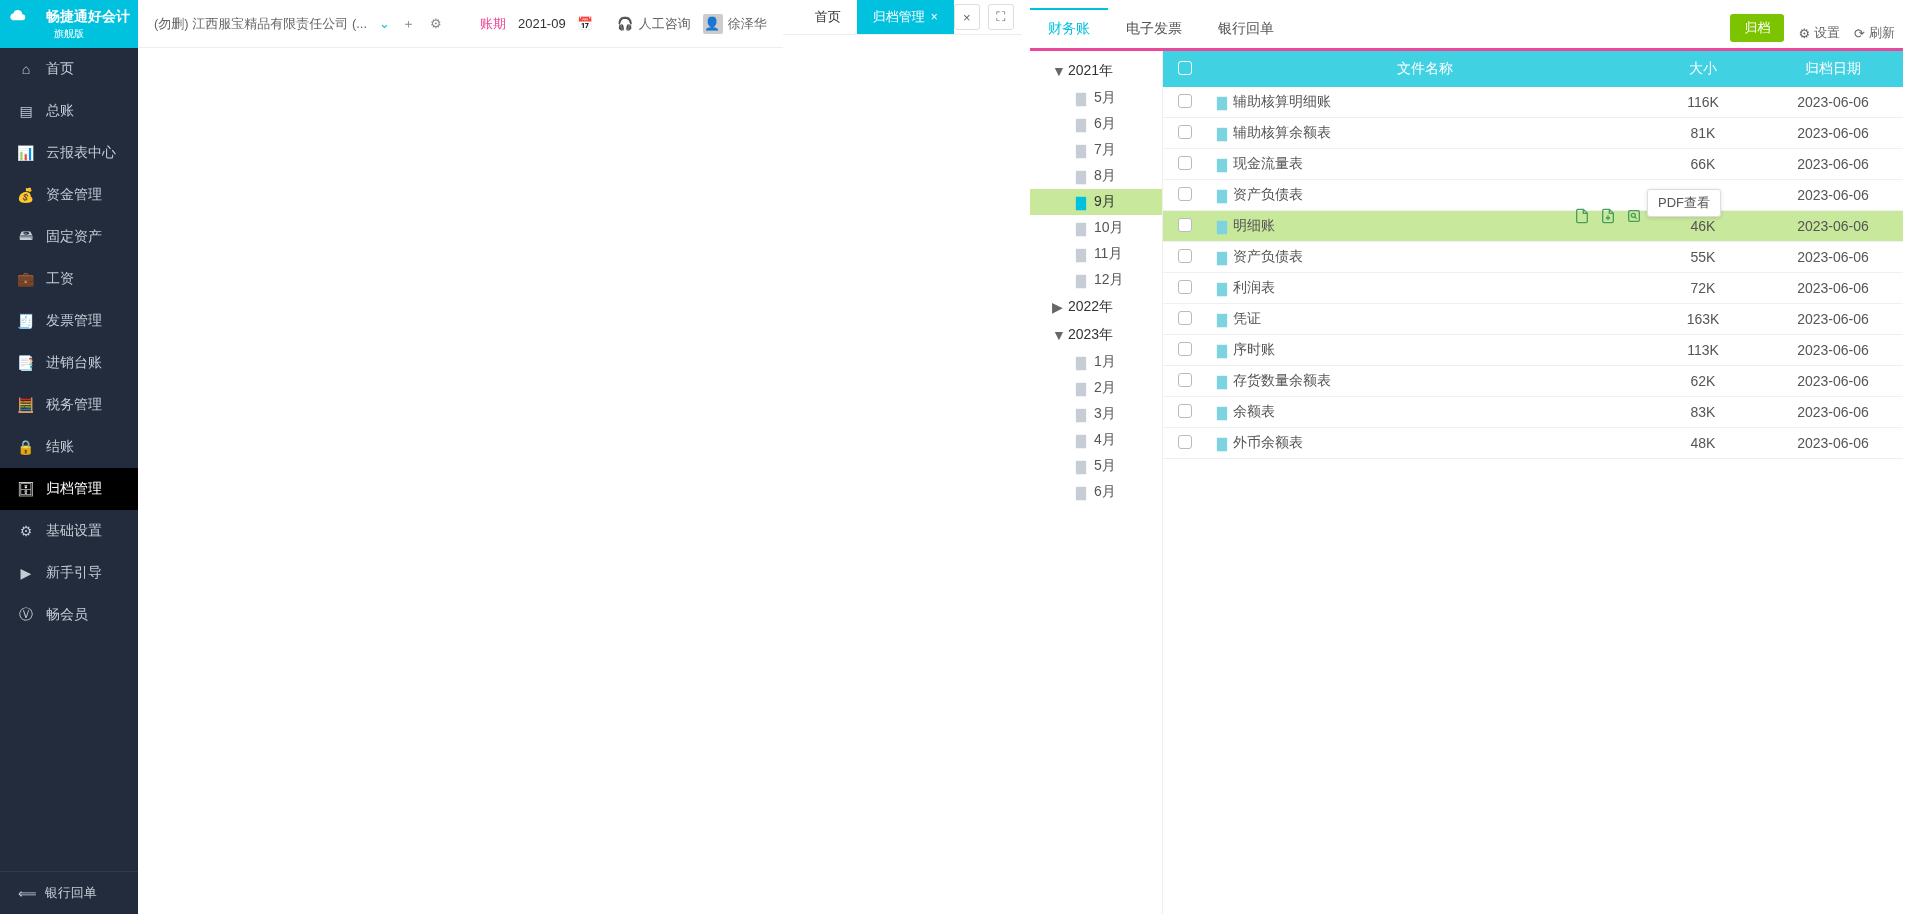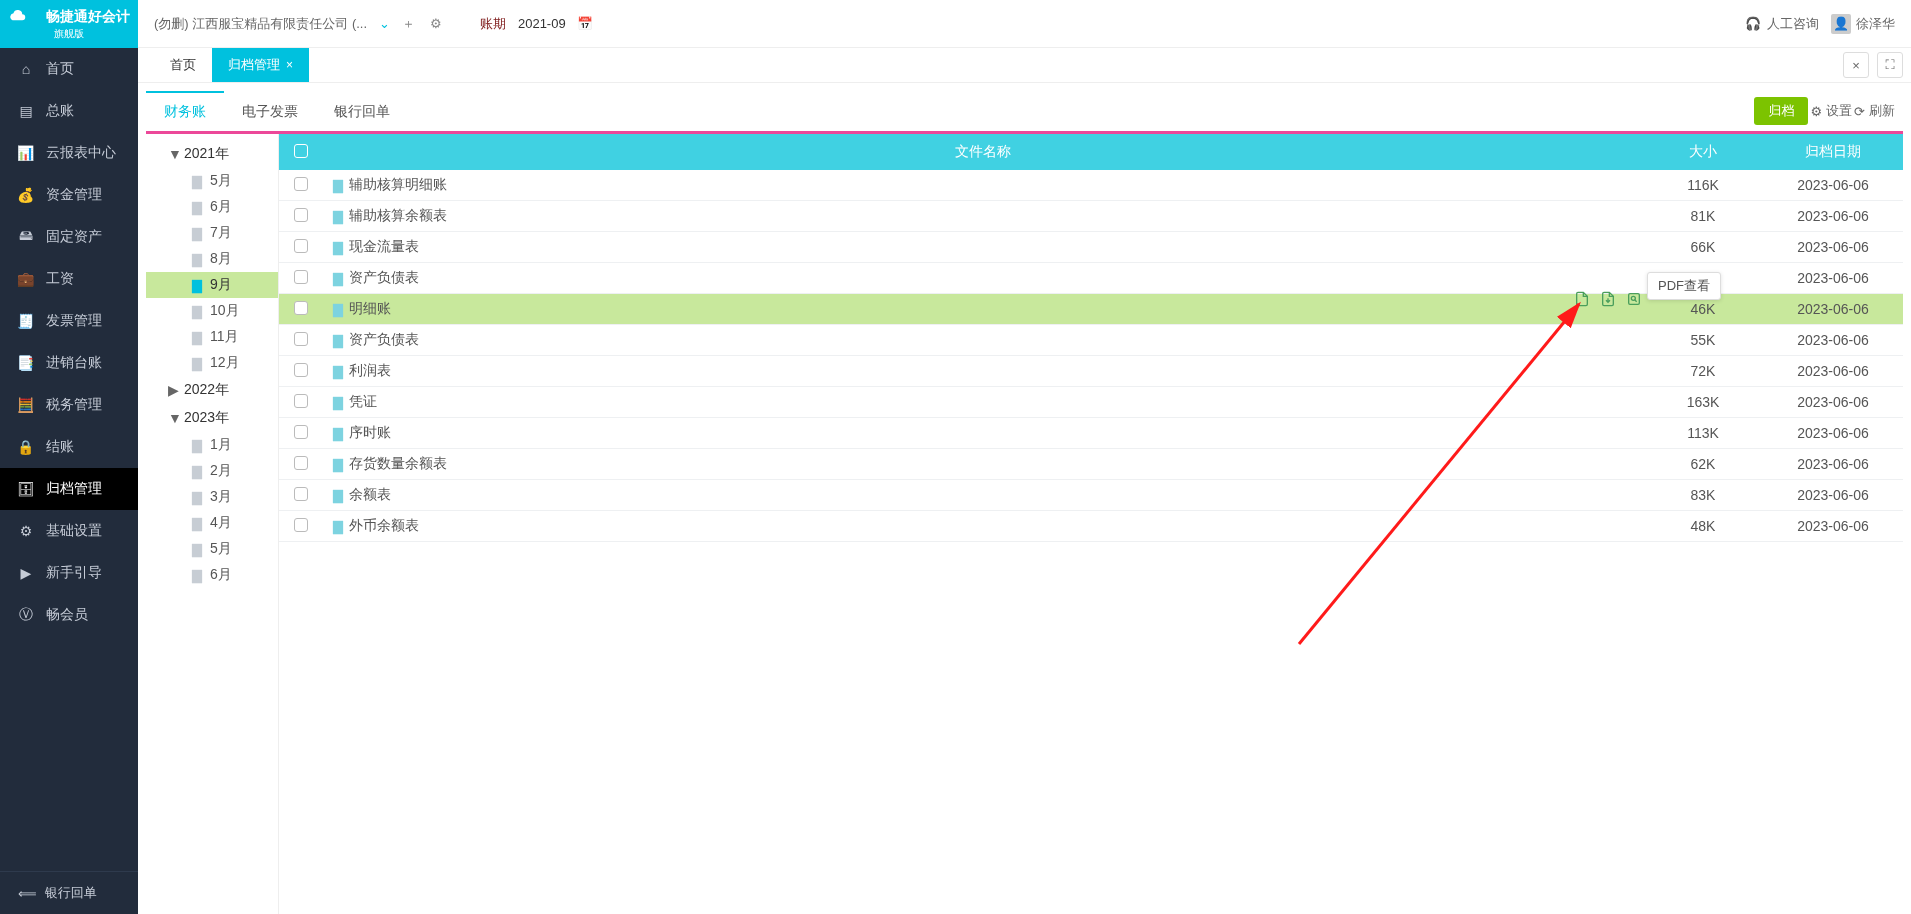--- a/index.html
+++ b/index.html
@@ -12,27 +12,27 @@
     .logo-area { height: 48px; background: #00c1de; display: flex; flex-direction: column; align-items: center; justify-content: center; color: #fff; }
     .logo-main { font-size: 14px; font-weight: bold; display: flex; align-items: flex-start; gap: 20px; }
     .logo-sub { font-size: 10px; margin-top: 1px; }
     .nav { flex: 1; }
     .nav-item { display: flex; align-items: center; gap: 12px; padding: 12px 18px; cursor: pointer; font-size: 14px; }
     .nav-item.active { background: #000; color: #fff; }
     .nav-item .ico { width: 16px; height: 16px; display: inline-flex; align-items: center; justify-content: center; }
     .sidebar-footer { padding: 12px 18px; display: flex; align-items: center; gap: 8px; font-size: 13px; border-top: 1px solid #2e3a4d; }
     
     
-    .main { flex: 1; display: flex; flex-direction: column; }
+    .main { flex: 1; display: flex; flex-direction: row; }
     
     
     .topbar { height: 48px; display: flex; align-items: center; padding: 0 16px; gap: 12px; border-bottom: 1px solid #eee; background: #fff; }
     .company-sel { color: #666; font-size: 13px; max-width: 230px; white-space: nowrap; overflow: hidden; text-overflow: ellipsis; }
     .chev { color: #00c1de; }
-    .period-lbl { color: #7f1d1d; }
+    .period-lbl { color: #ec4899; }
     .period-val { color: #333; }
     .topbar-spacer { flex: 1; }
     .top-link { display: flex; align-items: center; gap: 5px; color: #666; cursor: pointer; }
     .avatar { width: 20px; height: 20px; background: #ccc; border-radius: 2px; display: inline-flex; align-items: center; justify-content: center; }
     .icon-btn { width: 16px; color: #888; cursor: pointer; }
     
     
     .tabs-row { height: 35px; display: flex; align-items: stretch; border-bottom: 1px solid #eee; padding-left: 16px; position: relative; }
     .tab { padding: 0 16px; display: flex; align-items: center; gap: 6px; cursor: pointer; font-size: 13px; color: #555; }
     .tab.home { color: #333; }
@@ -41,21 +41,21 @@
     .tabs-right { margin-left: auto; display: flex; align-items: center; gap: 8px; padding-right: 8px; }
     .sq-btn { width: 26px; height: 26px; border: 1px solid #ddd; display: flex; align-items: center; justify-content: center; border-radius: 3px; color: #666; cursor: pointer; }
     
     
     .content { flex: 1; display: flex; flex-direction: column; padding: 8px 8px 0 8px; background: #fff; }
     
     
     .subtabs-row { display: flex; align-items: center; border-bottom: 3px solid #ec4899; padding-right: 8px; }
     .subtab { padding: 10px 18px; cursor: pointer; color: #555; font-size: 14px; border-top: 2px solid transparent; }
     .subtab.active { color: #00c1de; border-top: 2px solid #00c1de; background: #fff; }
-    .subtabs-right { margin-left: auto; display: flex; align-items: center; gap: 2px; }
+    .subtabs-right { margin-left: auto; display: flex; align-items: flex-end; gap: 14px; }
     .btn-primary { background: #7cc300; color: #fff; padding: 5px 14px; border-radius: 3px; cursor: pointer; font-size: 13px; }
     .link-btn { color: #666; cursor: pointer; display: flex; align-items: center; gap: 4px; font-size: 13px; }
     
     
     .body-split { flex: 1; display: flex; }
     
     
     .tree { width: 133px; padding: 6px 0; border-right: 1px solid #eee; overflow-y: auto; }
     .tree-year { display: flex; align-items: center; gap: 6px; padding: 5px 10px 5px 22px; cursor: pointer; font-size: 14px; color: #333; }
     .tree-year .caret { width: 10px; color: #666; }

